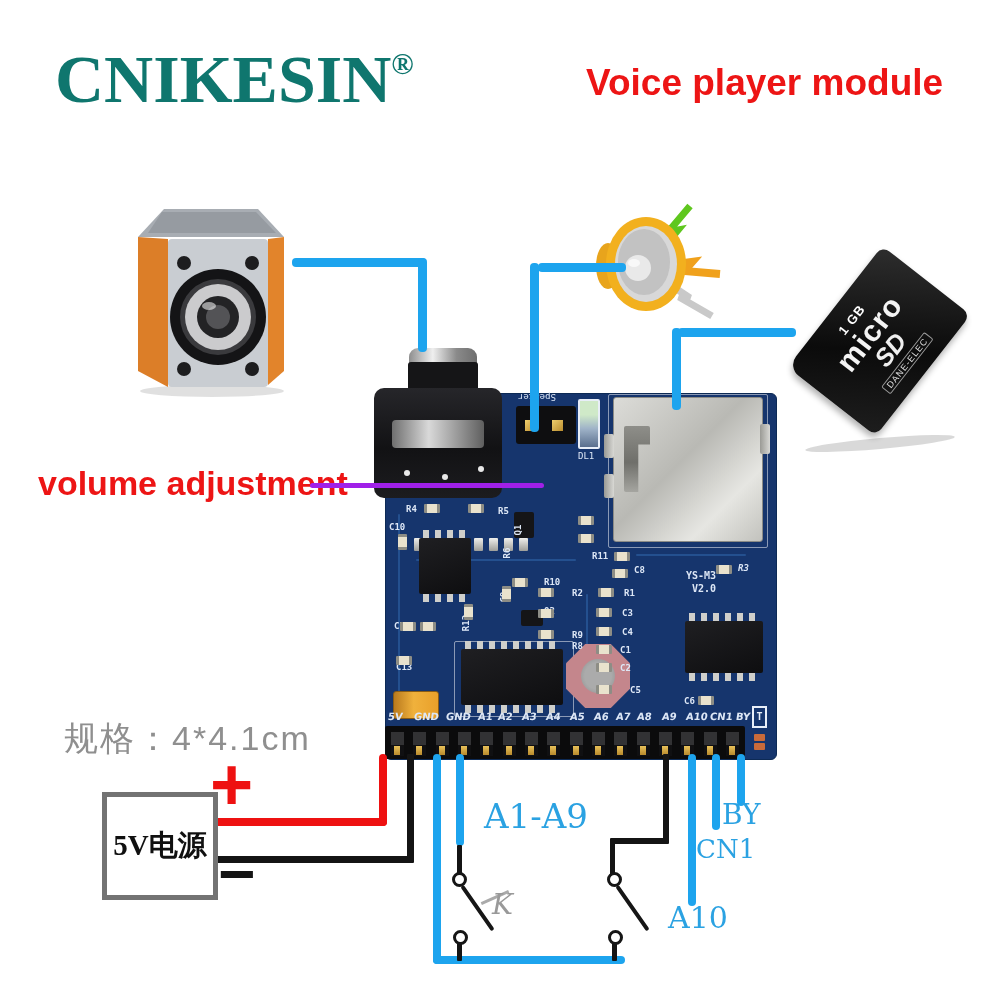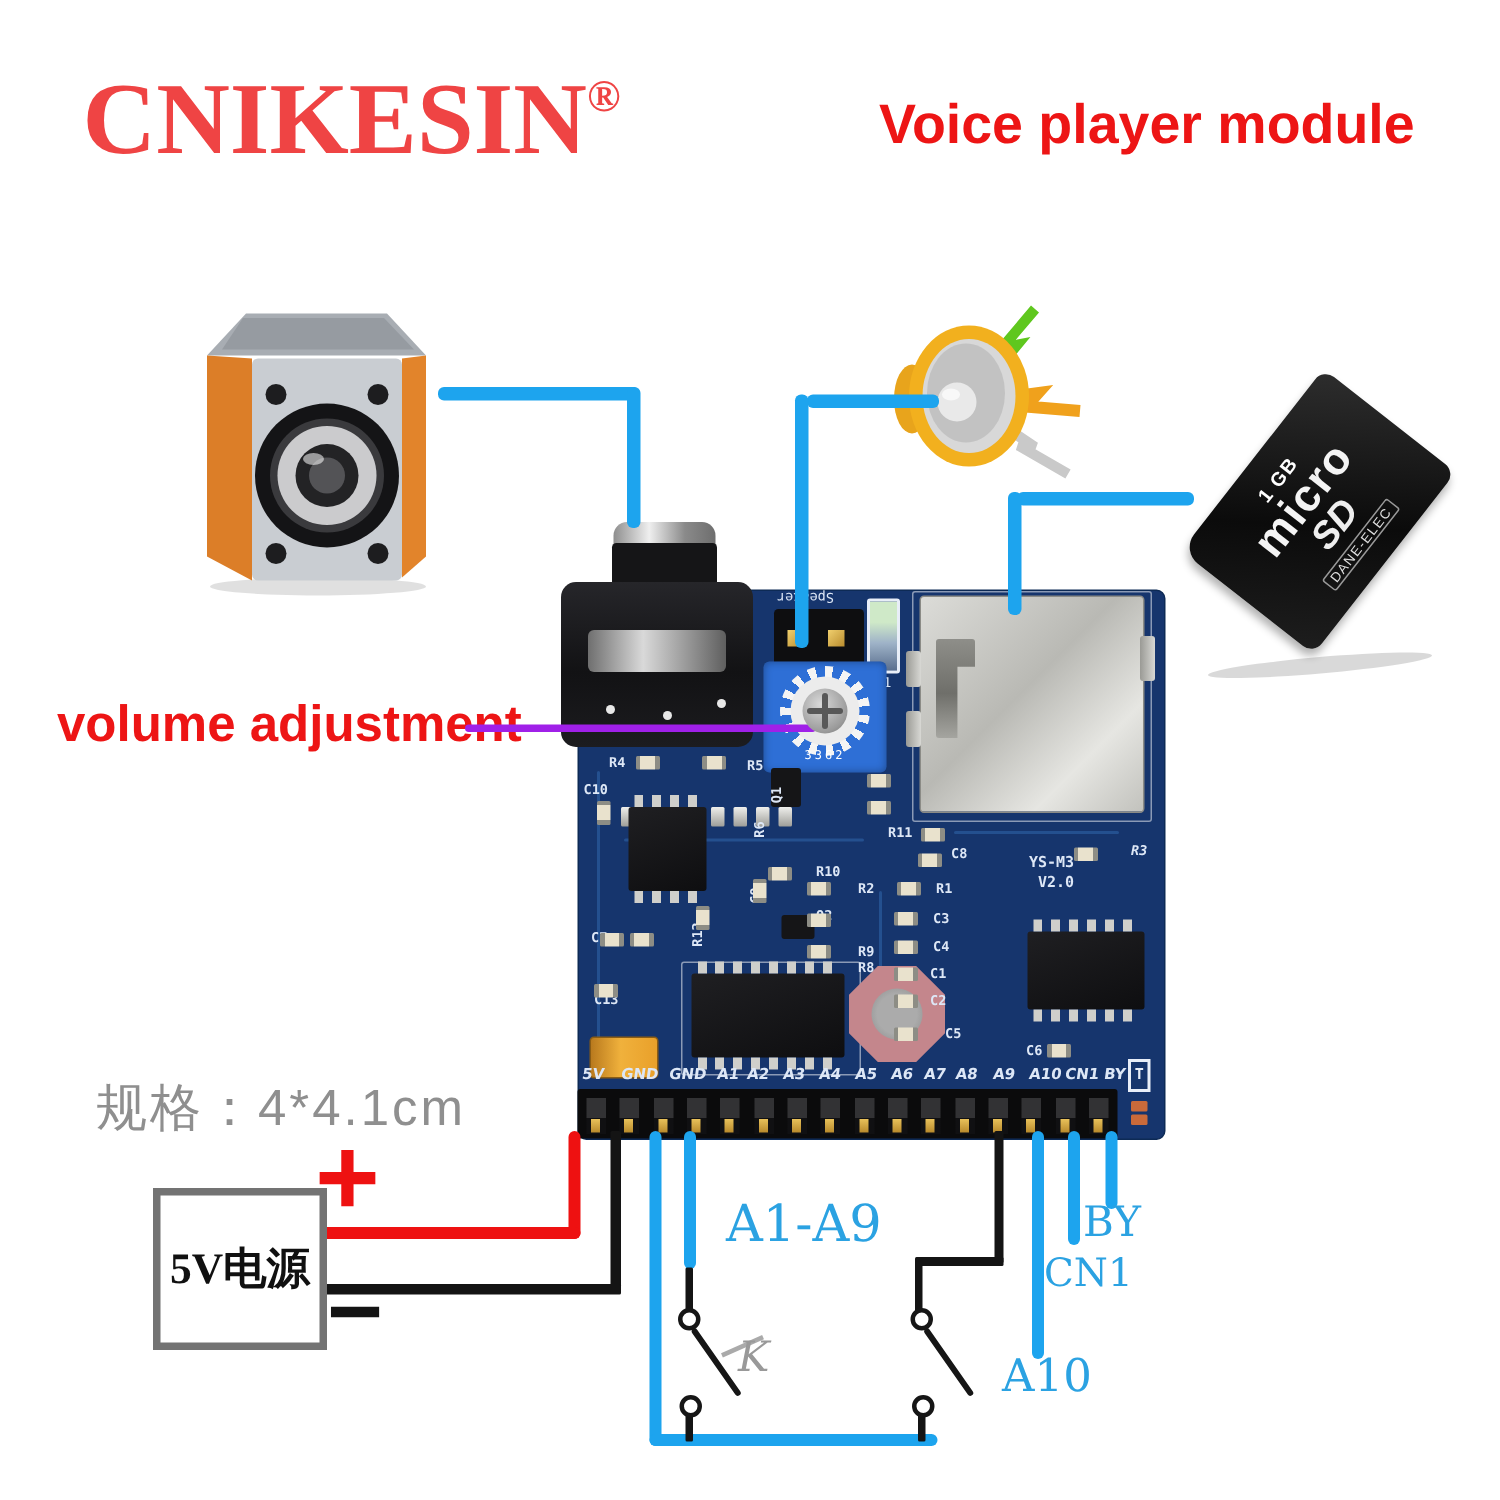--- a/index.html
+++ b/index.html
@@ -2,21 +2,21 @@
 <html style="--wire-blue: #1da4ee; --wire-red: #ee1111; --wire-black: #141414; --annotation-purple: #a020e8; --label-blue: #2ba2e2; --title-red: #ed1515; --pcb-blue: #16356d; --spec-gray: #8f8f8f;"><head>
 <meta charset="utf-8">
 <style>
   html,body{margin:0;padding:0;background:#fff;}
   #page{position:relative;width:1000px;height:1000px;background:#fff;overflow:hidden;
         font-family:"Liberation Sans",sans-serif;}
   .abs{position:absolute;}
 
   
   #brand-logo{left:55px;top:40px;font-family:"Liberation Serif",serif;font-weight:bold;
-              font-size:68px;color:#ef4444;letter-spacing:0px;white-space:nowrap;}
+              font-size:68px;color:#0f766e;letter-spacing:0px;white-space:nowrap;}
   #reg-mark{font-size:30px;vertical-align:28px;font-weight:bold;}
   #page-title{left:586px;top:62px;font-size:37px;font-weight:bold;color:var(--title-red,#ed1515);white-space:nowrap;}
 
   
   #volume-label{left:38px;top:464px;font-size:34px;font-weight:bold;color:var(--title-red,#ed1515);}
   #volume-line{left:310px;top:483px;width:234px;height:5px;background:var(--annotation-purple,#a01fe8);border-radius:3px;}
   #spec-label{left:64px;top:716px;font-size:34px;color:var(--spec-gray,#8f8f8f);letter-spacing:2px;
               font-family:"Liberation Sans",sans-serif;}
   #power-box{left:102px;top:792px;width:106px;height:98px;border:5px solid #737373;background:#fff;
              display:flex;align-items:center;justify-content:center;}
@@ -196,25 +196,20 @@
     <div class="trace" style="left:250px;top:160px;width:110px;height:2px;"></div>
 
     <div id="spk-label">Speaker</div>
     <div id="spk-header">
       <div class="gold-pin" style="left:9px;"></div>
       <div class="gold-pin" style="left:36px;"></div>
     </div>
     <div id="led-box"></div>
     <div id="led-label">DL1</div>
 
-    <div id="pot">
-      <div id="pot-star"></div>
-      <div id="pot-screw"></div>
-      <div id="pot-digits">3362</div>
-    </div>
 
     <div class="silk-box" style="left:222px;top:0px;width:158px;height:152px;"></div>
     <div id="sd-socket">
       <div id="sock-notch"></div>
     </div>
     <div class="sock-clip" style="left:218px;top:40px;"></div>
     <div class="sock-clip" style="left:218px;top:80px;"></div>
     <div class="sock-clip" style="left:374px;top:30px;height:30px;"></div>
     <div id="socket-pins">
         <div class="sock-pin" style="left: 0px;"></div>
@@ -243,21 +238,21 @@
     <div class="pad-orange" style="top:349px;"></div>
 
     <div id="silk-layer" style="position:absolute;left:0;top:0;">
         <div class="silk" style="left: 20px; top: 110px;">R4</div>
         <div class="silk" style="left: 112px; top: 112px;">R5</div>
         <div class="silk" style="left: 3px; top: 128px;">C10</div>
         <div class="silk" style="left: 127px; top: 131px; transform: rotate(-90deg);">Q1</div>
         <div class="silk" style="left: 116px; top: 154px; transform: rotate(-90deg);">R6</div>
         <div class="silk" style="left: 206px; top: 157px;">R11</div>
         <div class="silk" style="left: 248px; top: 171px;">C8</div>
-        <div class="silk" style="left: 368px; top: 169px; font-style: italic;">R3</div>
+        <div class="silk" style="left: 352px; top: 169px; font-style: italic;">R3</div>
         <div class="silk" style="left: 158px; top: 183px;">R10</div>
         <div class="silk" style="left: 113px; top: 198px; transform: rotate(-90deg);">C9</div>
         <div class="silk" style="left: 158px; top: 212px;">Q2</div>
         <div class="silk" style="left: 186px; top: 194px;">R2</div>
         <div class="silk" style="left: 186px; top: 215px; margin-top: 32px;">R8</div>
         <div class="silk" style="left: 186px; top: 236px;">R9</div>
         <div class="silk" style="left: 238px; top: 194px;">R1</div>
         <div class="silk" style="left: 236px; top: 214px;">C3</div>
         <div class="silk" style="left: 236px; top: 233px;">C4</div>
         <div class="silk" style="left: 234px; top: 251px;">C1</div>

